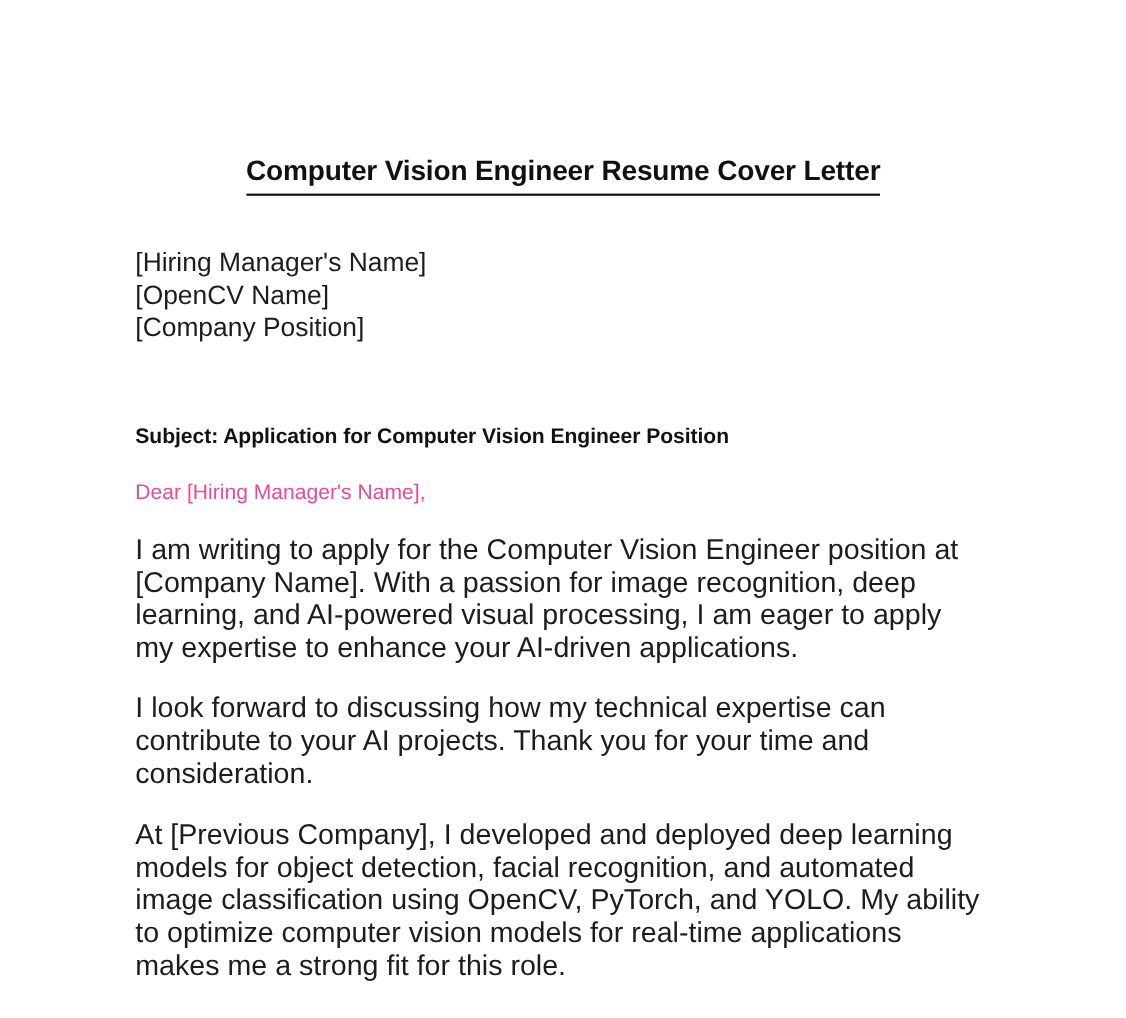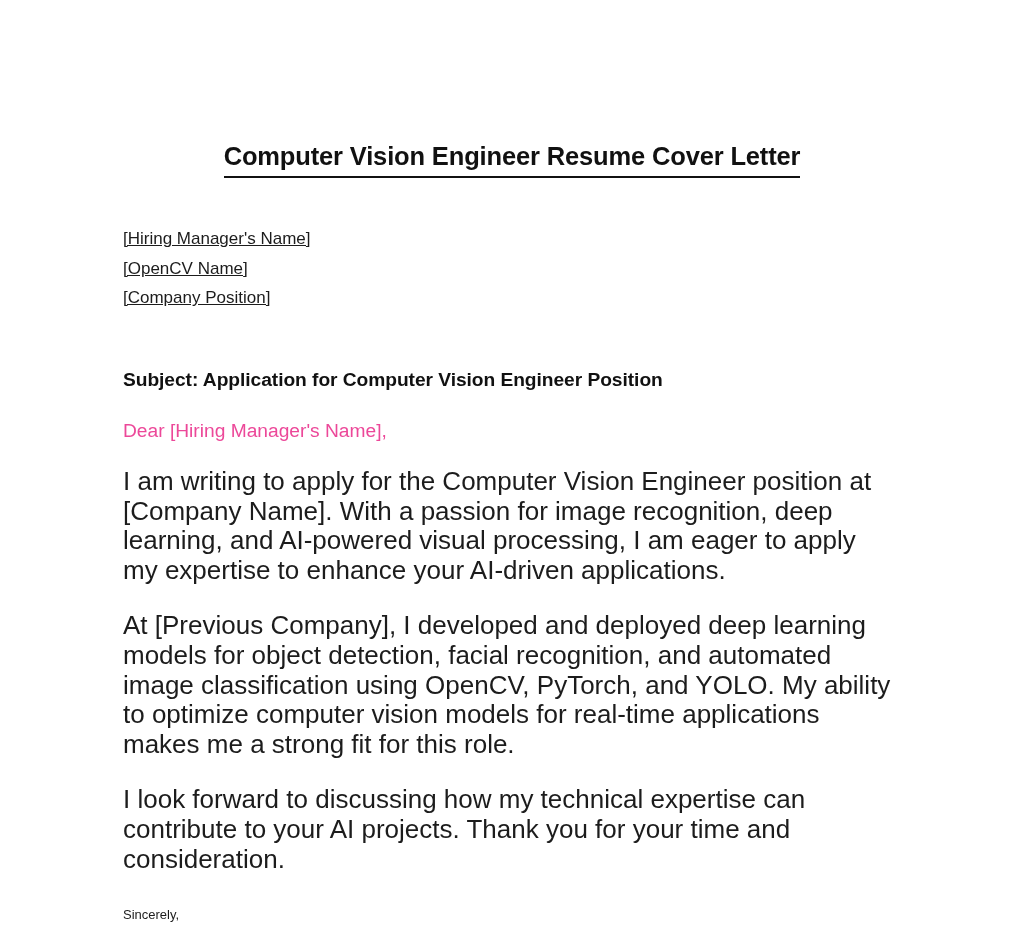--- a/index.html
+++ b/index.html
@@ -49,29 +49,28 @@
     position: absolute;
     left: 123px;
     top: 224px;
     width: 775px;
   }
 
   .addr-block {
     margin: 0 0 0 0;
   }
   .addr-line {
-    font-size: 17px;
+    font-size: 24px;
     line-height: 29.6px;
     color: #1c1c1c;
     white-space: pre;
-    text-decoration: underline;
   }
 
   .subject-line {
-    margin-top: 52px;
+    margin-top: 70px;
     font-size: 19.2px;
     font-weight: bold;
     line-height: 29.6px;
     color: #111111;
     letter-spacing: -0.05px;
   }
 
   .salutation {
     margin-top: 22px;
     font-size: 19.2px;
@@ -113,22 +112,22 @@
       <div class="addr-line">[Hiring Manager's Name]</div>
       <div class="addr-line">[OpenCV Name]</div>
       <div class="addr-line">[Company Position]</div>
     </div>
 
     <div class="subject-line">Subject: Application for Computer Vision Engineer Position</div>
 
     <div class="salutation">Dear [Hiring Manager's Name],</div>
 
     <p class="para">I am writing to apply for the Computer Vision Engineer position at [Company Name]. With a passion for image recognition, deep learning, and AI-powered visual processing, I am eager to apply my expertise to enhance your AI-driven applications.</p>
+    <p class="para">I look forward to discussing how my technical expertise can contribute to your AI projects. Thank you for your time and consideration.</p>
     <p class="para">At [Previous Company], I developed and deployed deep learning models for object detection, facial recognition, and automated image classification using OpenCV, PyTorch, and YOLO. My ability to optimize computer vision models for real-time applications makes me a strong fit for this role.</p>
-    <p class="para">I look forward to discussing how my technical expertise can contribute to your AI projects. Thank you for your time and consideration.</p>
 
     <div class="signoff-block">
       <div class="signoff-line">Sincerely,</div>
       <div class="signoff-line">[Your Name]</div>
     </div>
 
   </div>
 </div>
 
 </body></html>

